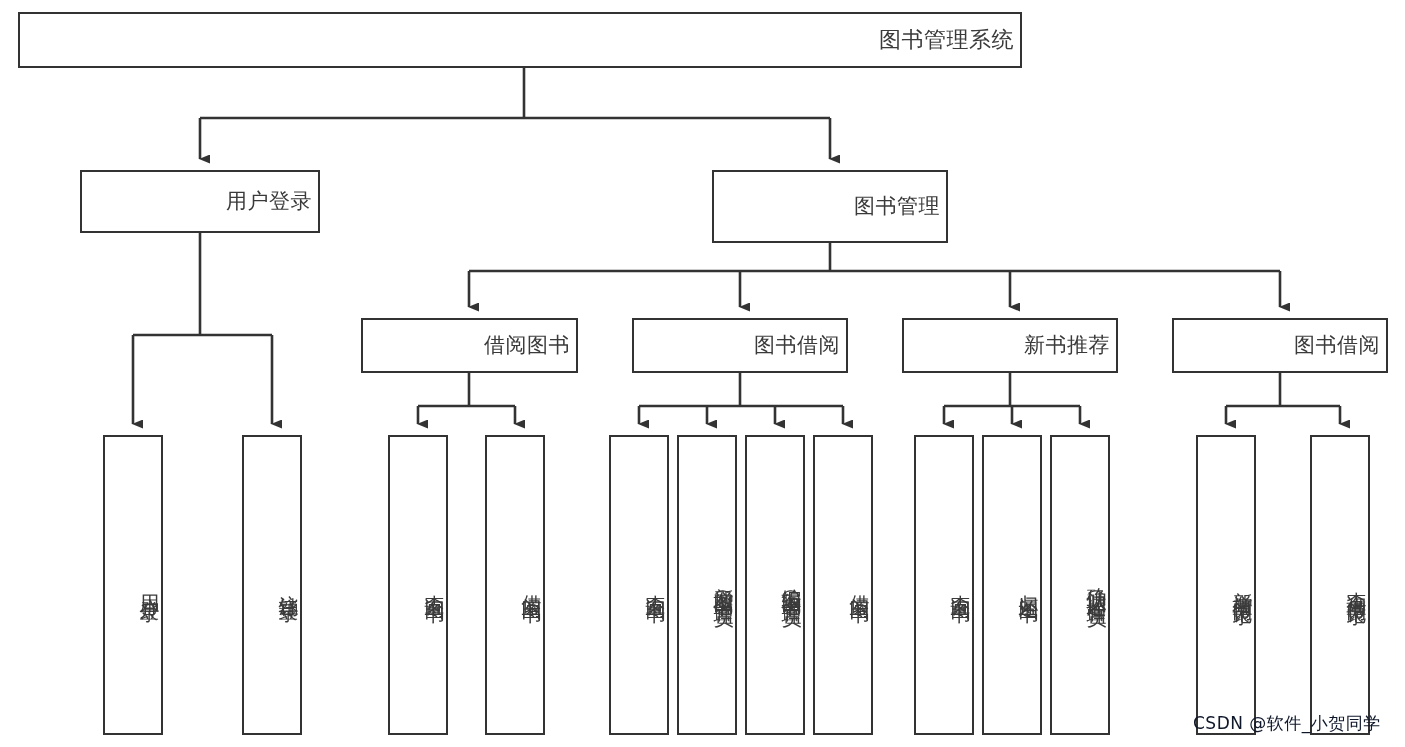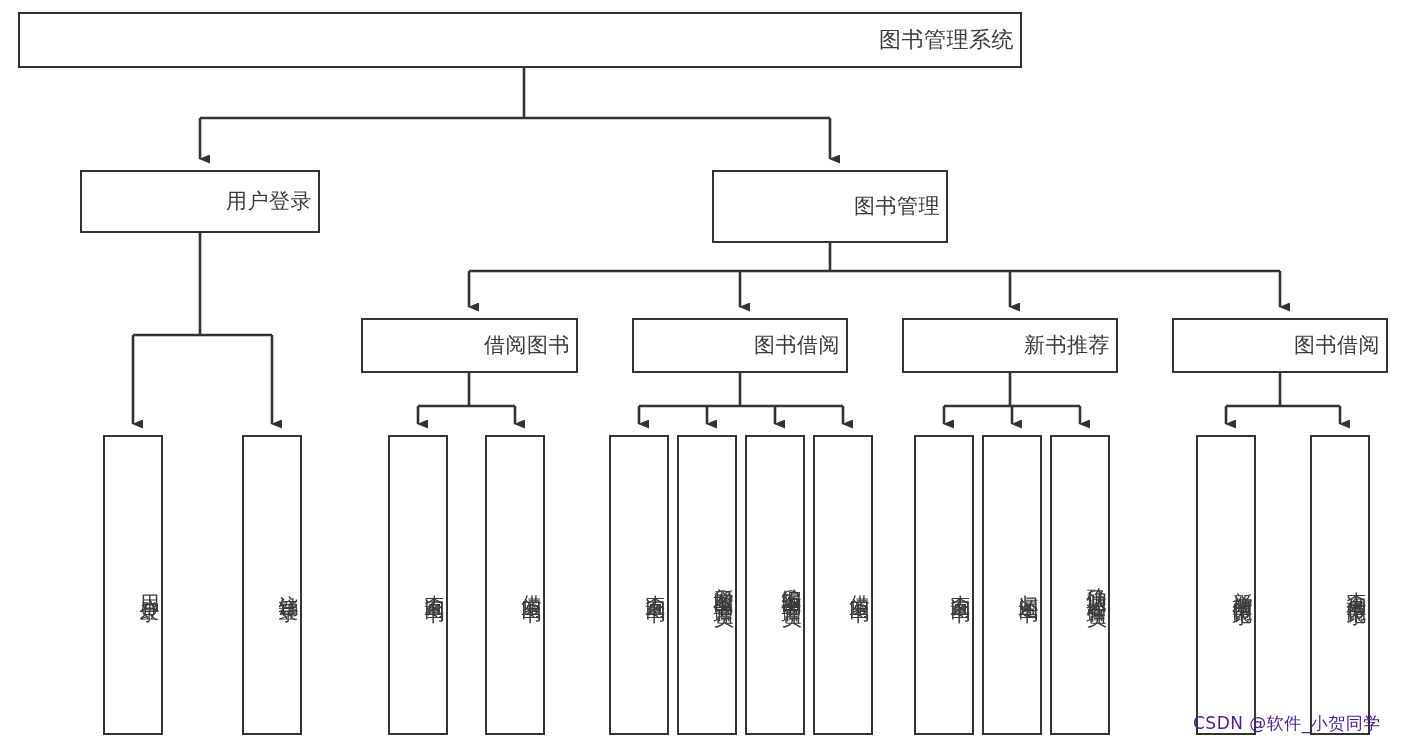--- a/index.html
+++ b/index.html
@@ -52,21 +52,21 @@
     justify-content: center;
     padding: 14px 0;
     letter-spacing: 3px;
     font-size: 20px;
   }
   .node.root {
     font-size: 22px;
   }
   .watermark {
     position: absolute;
-    color: #4c1d95;
+    color: #0f172a;
     font-size: 17px;
     white-space: nowrap;
     z-index: 3;
     letter-spacing: 0.5px;
   }
 </style>
 </head>
 <body>
 
 <div id="diagram-canvas">

